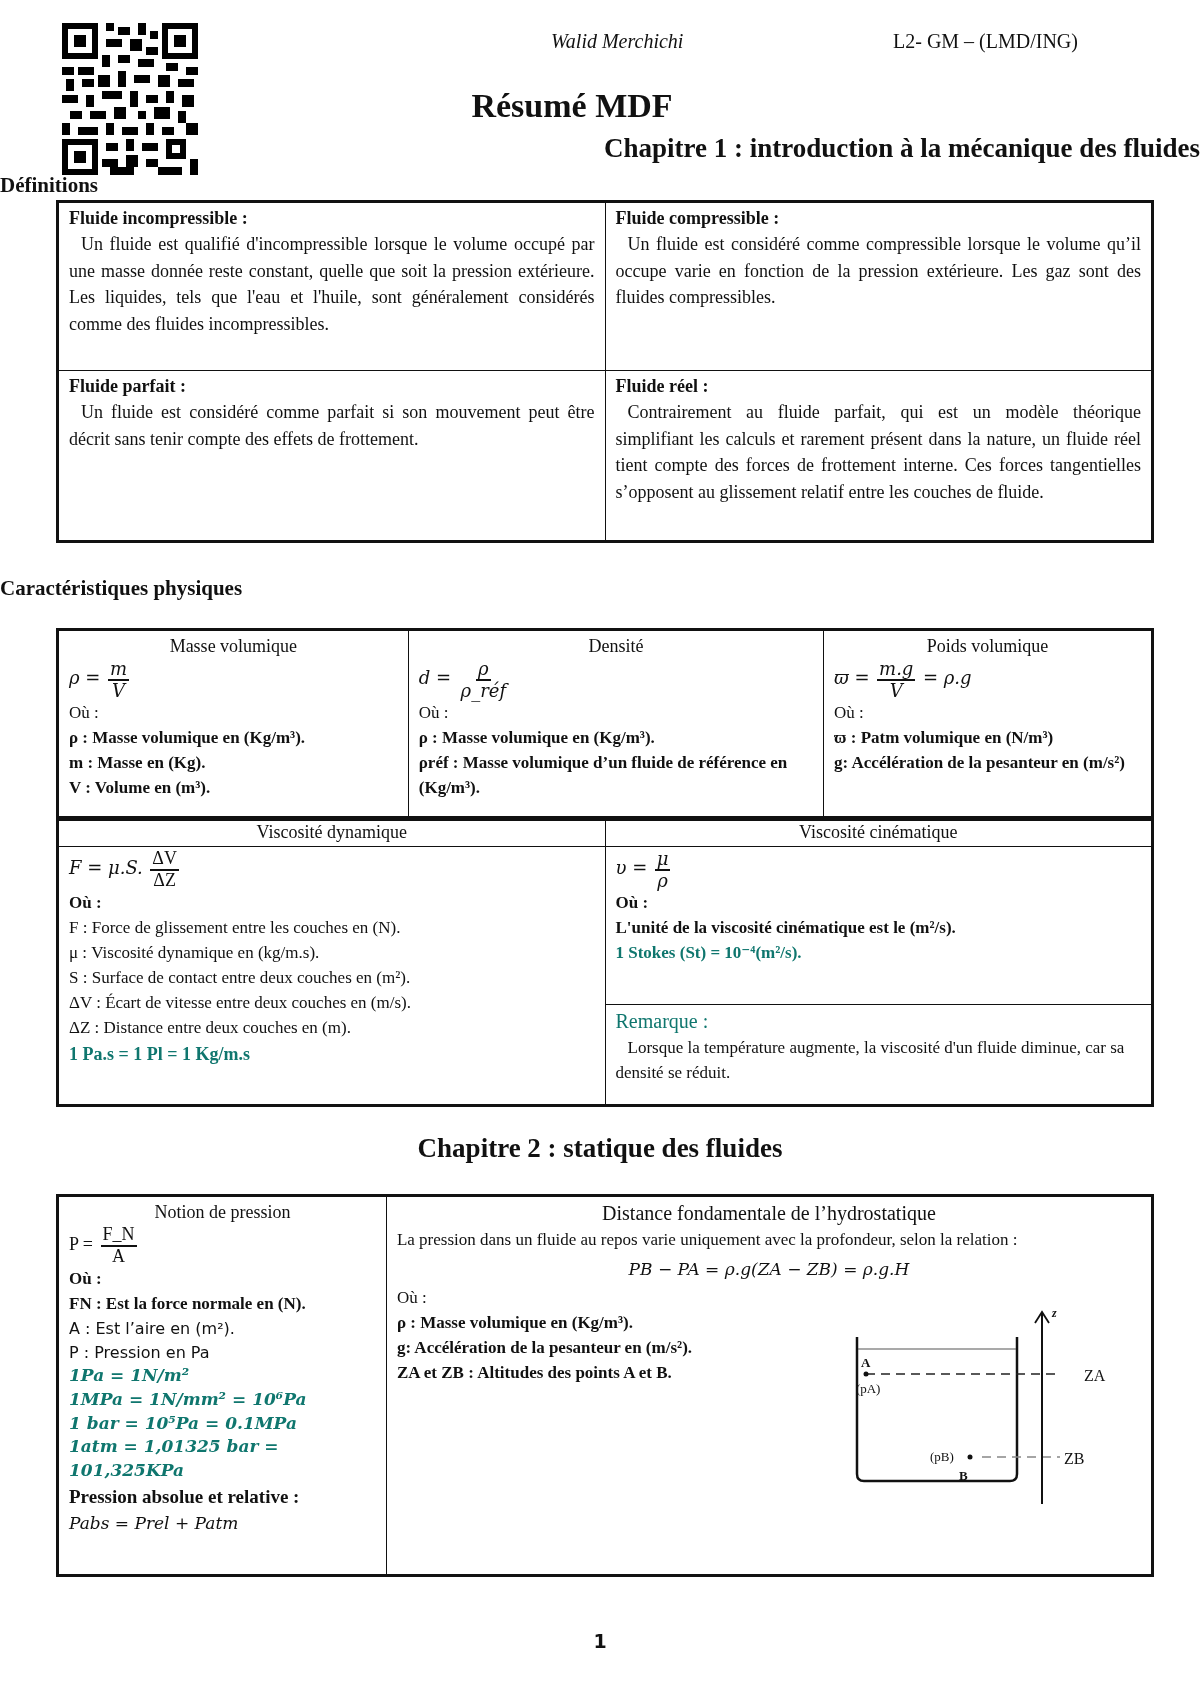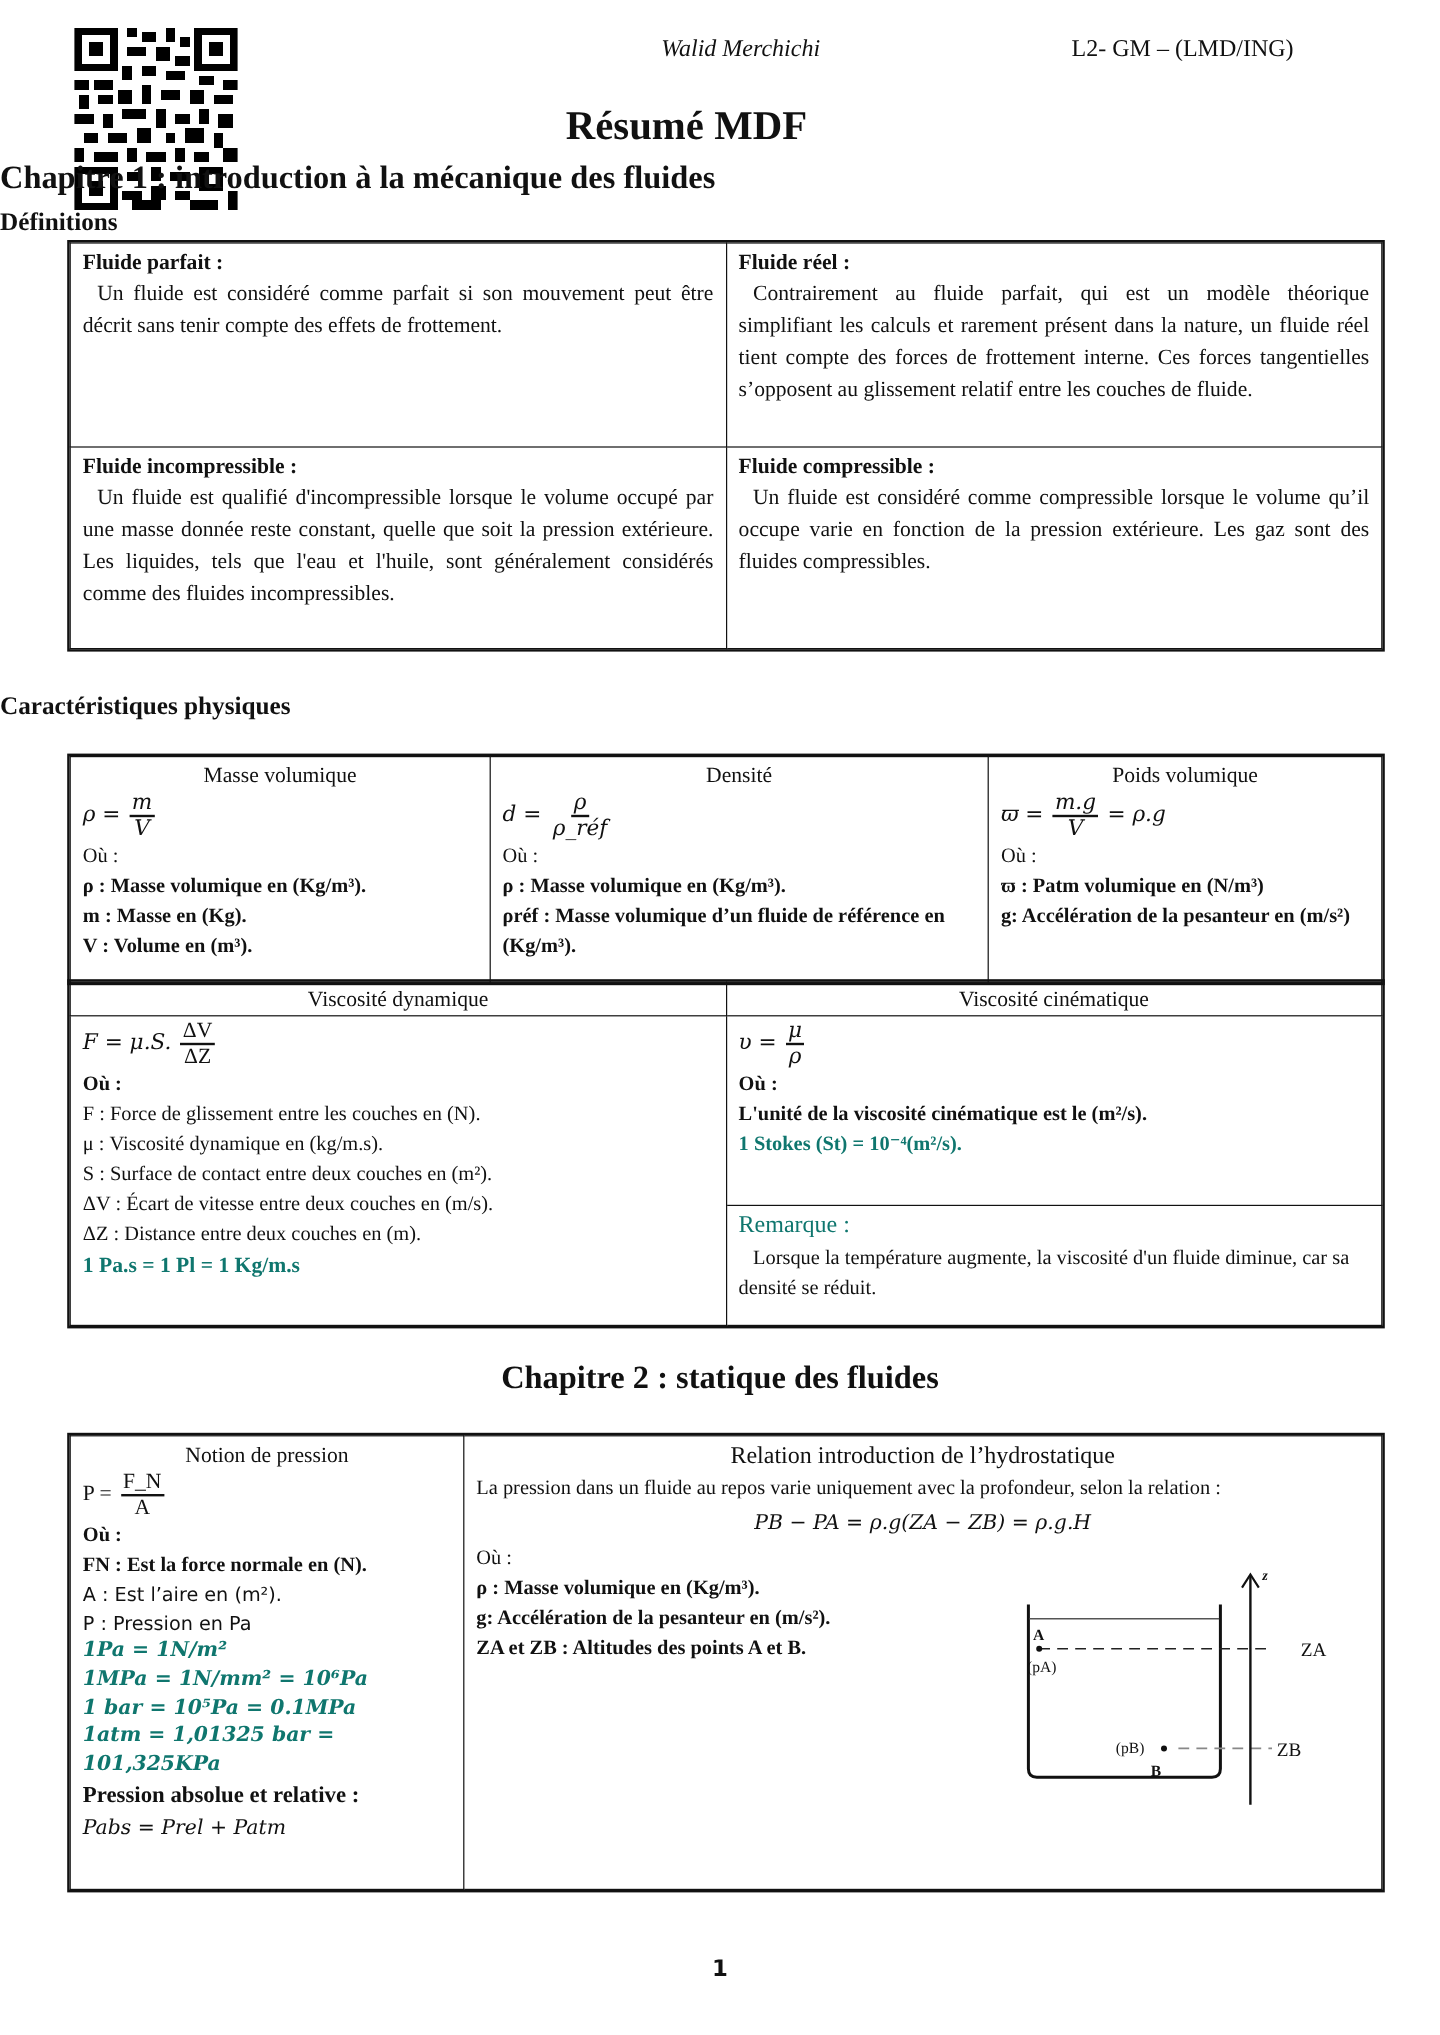--- a/index.html
+++ b/index.html
@@ -2,21 +2,21 @@
 <html><head>
 <meta charset="utf-8">
 <style>
   html, body { margin: 0; padding: 0; background: #fff; }
   body { width: 1200px; height: 1696px; position: relative; font-family: "Liberation Serif", "DejaVu Serif", serif; color: #111; overflow: hidden; }
   .abs { position: absolute; }
   .qr { left: 62px; top: 22px; width: 136px; height: 154px; }
   .hdr-author { left: 551px; top: 30px; font-style: italic; font-size: 20px; }
   .hdr-level { left: 893px; top: 30px; font-size: 20px; }
   .title { left: 0; width: 1144px; top: 87px; text-align: center; font-size: 34px; font-weight: bold; }
-  .chap1 { left: 0; width: 1200px; top: 133px; text-align: left; font-size: 27px; font-weight: bold; }
+  .chap1 { left: 0; width: 1200px; top: 133px; text-align: right; font-size: 27px; font-weight: bold; }
   .sect { left: 0; width: 1200px; text-align: left; font-size: 21px; font-weight: bold; }
   table { border-collapse: collapse; position: absolute; }
   td { border: 1.5px solid #111; vertical-align: top; padding: 2px 10px; font-size: 18px; line-height: 1.47; }
   .outer { outline: 2px solid #111; }
   .lbl { font-weight: bold; }
   .just { text-align: justify; }
   .ind { display: inline-block; width: 12px; }
   .center { text-align: center; }
   .red { color: #0f766e; }
   .bold { font-weight: bold; }
@@ -104,38 +104,38 @@
 
 <div class="abs hdr-author">Walid Merchichi</div>
 <div class="abs hdr-level">L2- GM – (LMD/ING)</div>
 
 <div class="abs title">Résumé MDF</div>
 <div class="abs chap1">Chapitre 1 : introduction à la mécanique des fluides</div>
 <div class="abs sect" style="top:173px;">Définitions</div>
 
 <table style="left:58px; top:202px; width:1094px;" class="outer">
   <tbody>
-      <tr style="height:170px;">
+      <tr style="height:168px;">
+    <td class="just">
+      <div class="lbl">Fluide incompressible :</div>
+      <div><span class="ind"></span><span>Un fluide est qualifié d'incompressible lorsque le volume occupé par une masse donnée reste constant, quelle que soit la pression extérieure. Les liquides, tels que l'eau et l'huile, sont généralement considérés comme des fluides incompressibles.</span></div>
+    </td>
+    <td class="just">
+      <div class="lbl">Fluide compressible :</div>
+      <div><span class="ind"></span><span>Un fluide est considéré comme compressible lorsque le volume qu’il occupe varie en fonction de la pression extérieure. Les gaz sont des fluides compressibles.</span></div>
+    </td>
+  </tr>
+  <tr style="height:170px;">
     <td style="width:50%;" class="just">
       <div class="lbl">Fluide parfait :</div>
       <div><span class="ind"></span><span>Un fluide est considéré comme parfait si son mouvement peut être décrit sans tenir compte des effets de frottement.</span></div>
     </td>
     <td class="just">
       <div class="lbl">Fluide réel :</div>
       <div><span class="ind"></span><span>Contrairement au fluide parfait, qui est un modèle théorique simplifiant les calculs et rarement présent dans la nature, un fluide réel tient compte des forces de frottement interne. Ces forces tangentielles s’opposent au glissement relatif entre les couches de fluide.</span></div>
-    </td>
-  </tr>
-  <tr style="height:168px;">
-    <td class="just">
-      <div class="lbl">Fluide incompressible :</div>
-      <div><span class="ind"></span><span>Un fluide est qualifié d'incompressible lorsque le volume occupé par une masse donnée reste constant, quelle que soit la pression extérieure. Les liquides, tels que l'eau et l'huile, sont généralement considérés comme des fluides incompressibles.</span></div>
-    </td>
-    <td class="just">
-      <div class="lbl">Fluide compressible :</div>
-      <div><span class="ind"></span><span>Un fluide est considéré comme compressible lorsque le volume qu’il occupe varie en fonction de la pression extérieure. Les gaz sont des fluides compressibles.</span></div>
     </td>
   </tr>
 </tbody>
   </table>
 
 <div class="abs sect" style="top:576px;">Caractéristiques physiques</div>
 
 <table style="left:58px; top:630px; width:1094px;" class="outer">
   <tbody>
       <tr style="height:188px;">
@@ -248,21 +248,21 @@
       <div class="sans">A : Est l’aire en (m²).</div>
       <div class="sans">P : Pression en Pa</div>
       <div class="red math bold small" style="line-height:1.4;">1Pa = 1N/m²</div>
       <div class="red math bold small" style="line-height:1.4;">1MPa = 1N/mm² = 10⁶Pa</div>
       <div class="red math bold small" style="line-height:1.4;">1 bar = 10⁵Pa = 0.1MPa</div>
       <div class="red math bold small" style="line-height:1.4;">1atm = 1,01325 bar = 101,325KPa</div>
       <div class="bold" style="font-size:19px;">Pression absolue et relative :</div>
       <div class="math small">Pabs = Prel + Patm</div>
     </td>
     <td style="position:relative;">
-      <div class="center" style="font-size:20px;">Relation introduction de l’hydrostatique</div>
+      <div class="center" style="font-size:20px;">Distance fondamentale de l’hydrostatique</div>
       <div class="small">La pression dans un fluide au repos varie uniquement avec la profondeur, selon la relation :</div>
       <div class="rel-eq math small">PB − PA = ρ.g(ZA − ZB) = ρ.g.H</div>
       <div class="small">Où :</div>
       <div class="bold small">ρ : Masse volumique en (Kg/m³).</div>
       <div class="bold small">g: Accélération de la pesanteur en (m/s²).</div>
       <div class="bold small">ZA et ZB : Altitudes des points A et B.</div>
 
       <div style="position:absolute; left:465px; top:112px; width:290px; height:210px;">
         <svg width="290" height="210" viewBox="0 0 290 210" style="position:absolute; left:0; top:0;">
           <path d="M5 28 L5 165 Q5 172 12 172 L158 172 Q165 172 165 165 L165 28" fill="none" stroke="#111" stroke-width="2.5"></path>

